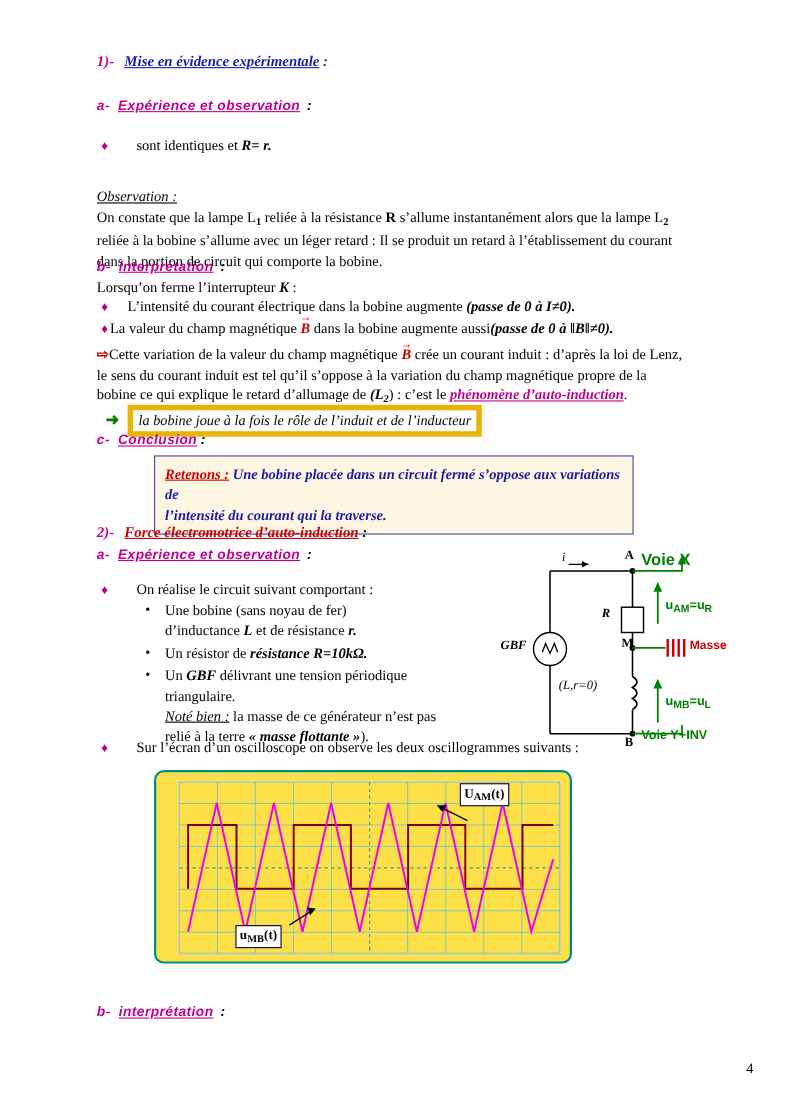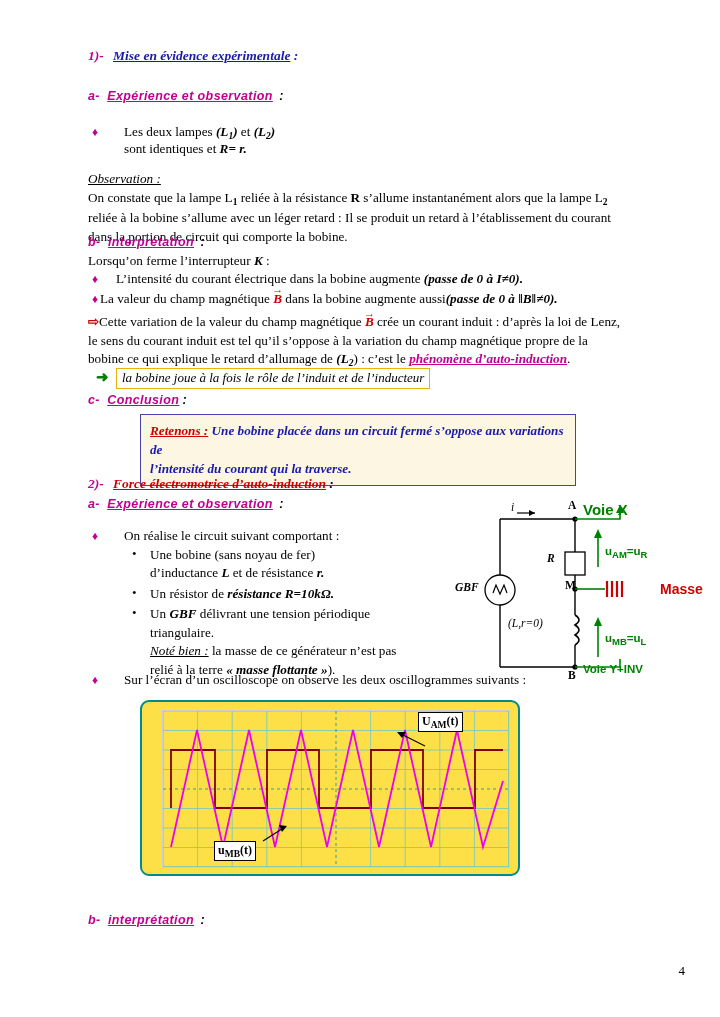--- a/index.html
+++ b/index.html
@@ -48,21 +48,21 @@
     font-weight: bold;
     font-size: 12.5px;
     letter-spacing: 0.4px;
   }
 
   .bullet-d { color: #c0008f; font-size: 12px; }
   .bullet-dot { color: #000; font-size: 13px; }
 
   
   .box-thin {
-    border: 1px solid #eab308;
+    border: 5px solid #eab308;
     padding: 1px 5px 2px 5px;
     display: inline-block;
     font-style: italic;
     font-size: 13px;
   }
   .retenons-box {
     border: 1px solid #44a;
     background: #fdf6e3;
     padding: 6px 9px 7px 9px;
     width: 436px;
@@ -125,23 +125,20 @@
 
   <div class="blk" style="left:88px; top:88px;">
     <span class="h-sub magenta">a-</span>
     <span class="h-sub magenta ul" style="margin-left:4px;">Expérience et observation</span>
     <span class="h-sub black" style="margin-left:3px;">:</span>
   </div>
 
   <div class="blk" style="left:92px; top:124px; width:330px;">
     <span class="bullet-d" style="position:absolute; left:0; top:1px;">♦</span>
     <div style="margin-left:32px;">
-      <div>
-        <span>Les deux lampes </span><span class="bd it">(L</span><span class="bd it sub">1</span><span class="bd it">)</span><span> et </span><span class="bd it">(L</span><span class="bd it sub">2</span><span class="bd it">)</span>
-      </div>
       <div>
         <span>sont identiques et </span><span class="bd it">R= r.</span>
       </div>
     </div>
   </div>
 
   <div class="blk" style="left:88px; top:170px; width:560px; line-height:1.42;">
     <div class="it ul">Observation :</div>
     <div>
       <span>On constate que la lampe L</span><span class="bd sub">1</span><span> reliée à la résistance </span><span class="bd">R</span><span> s’allume instantanément alors que la lampe L</span><span class="bd sub">2</span>
@@ -306,21 +303,21 @@
 
     <span class="clabel it" style="left:56px; top:4px;">i</span>
     <span class="clabel bd" style="left:113px; top:2px;">A</span>
     <span class="clabel bd it" style="left:92px; top:55px;">R</span>
     <span class="clabel bd it" style="left:0px; top:84px;">GBF</span>
     <span class="clabel bd" style="left:110px; top:82px;">M</span>
     <span class="clabel it" style="left:53px; top:120px;">(L,r=0)</span>
     <span class="clabel bd" style="left:113px; top:172px;">B</span>
 
     <span class="clabel bd green sans" style="left:128px; top:4px; font-size:15px;">Voie X</span>
-    <span class="clabel bd red sans" style="left:172px; top:84px; font-size:14px;margin-left:33px;">Masse</span>
+    <span class="clabel bd red sans" style="left:172px; top:84px; font-size:11px;">Masse</span>
     <span class="clabel bd green sans" style="left:128px; top:166px; font-size:11.5px;">Voie Y+INV</span>
 
     <span class="clabel bd green sans" style="left:150px; top:48px; font-size:11.5px;"><span>u</span><span class="sub">AM</span><span>=u</span><span class="sub">R</span></span>
     <span class="clabel bd green sans" style="left:150px; top:135px; font-size:11.5px;"><span>u</span><span class="sub">MB</span><span>=u</span><span class="sub">L</span></span>
   </div>
 
   <div class="blk" style="left:92px; top:672px; width:560px;">
     <span class="bullet-d" style="position:absolute; left:0; top:1px;">♦</span>
     <div style="margin-left:32px;">Sur l’écran d’un oscilloscope on observe les deux oscillogrammes suivants :</div>
   </div>

